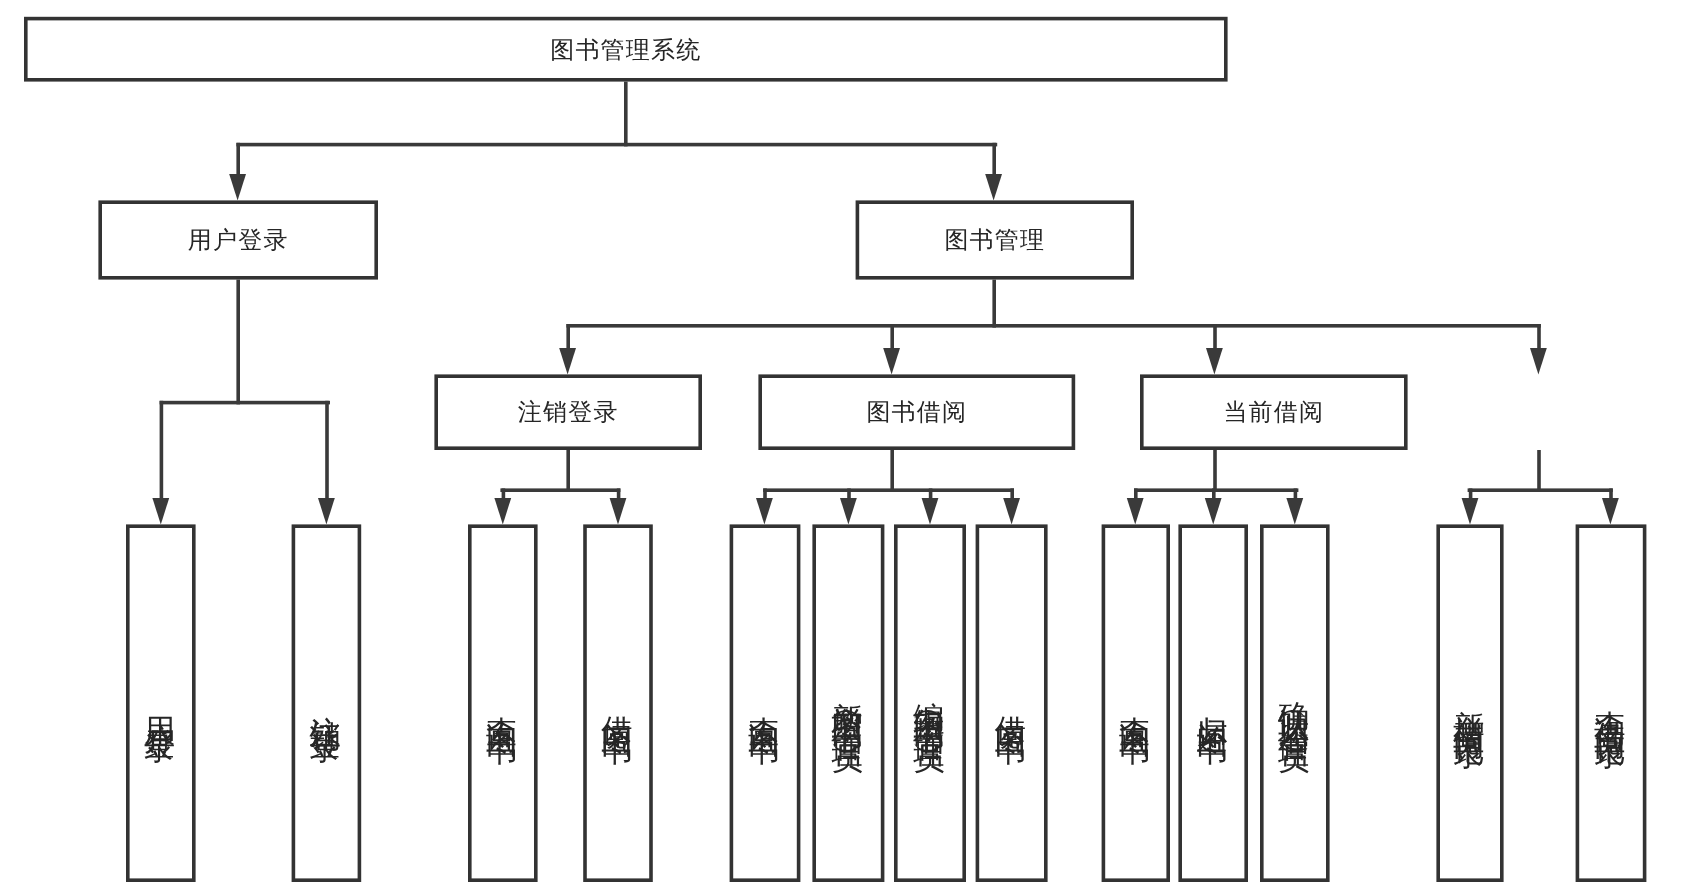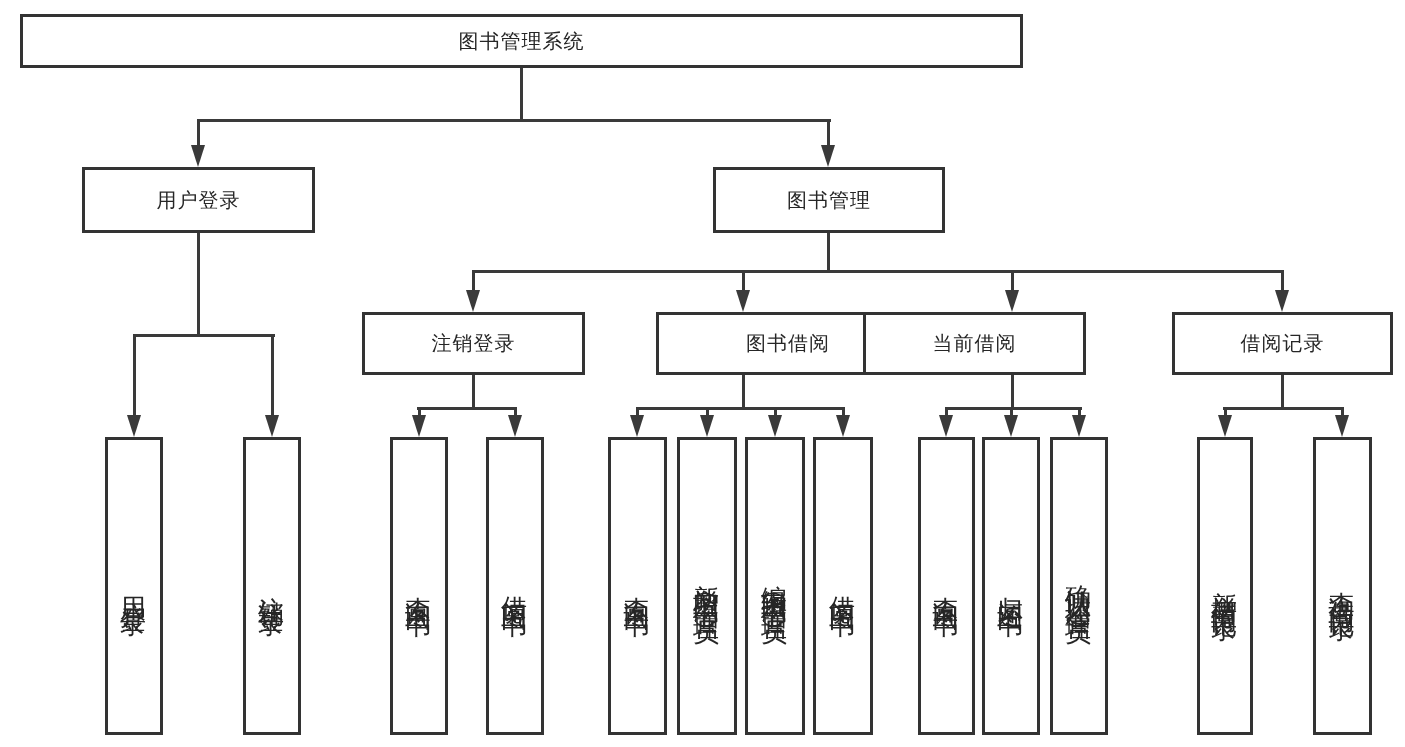--- a/index.html
+++ b/index.html
@@ -93,28 +93,25 @@
   <div class="line" style="left:742px;top:270px;width:3px;height:22px"></div>
   <div class="arrow" style="left:736px;top:290px"></div>
   <div class="line" style="left:1011px;top:270px;width:3px;height:22px"></div>
   <div class="arrow" style="left:1005px;top:290px"></div>
   <div class="line" style="left:1281px;top:270px;width:3px;height:22px"></div>
   <div class="arrow" style="left:1275px;top:290px"></div>
 
   <div class="box" style="left:362px;top:312px;width:223px;height:63px">
     <span>注销登录</span>
   </div>
-  <div class="box" style="left:656px;top:312px;width:264px;height:63px">
+  <div class="box" style="left:632px;top:312px;width:264px;height:63px">
     <span>图书借阅</span>
   </div>
-  <div class="box" style="left:863px;top:312px;width:223px;height:63px">
+  <div class="box" style="left:950px;top:312px;width:223px;height:63px">
     <span>当前借阅</span>
-  </div>
-  <div class="box" style="left:1172px;top:312px;width:221px;height:63px">
-    <span>借阅记录</span>
   </div>
 
   <div class="line" style="left:472px;top:375px;width:3px;height:35px"></div>
   <div class="line" style="left:417px;top:407px;width:100px;height:3px"></div>
   <div class="line" style="left:418px;top:407px;width:3px;height:12px"></div>
   <div class="arrow" style="left:412px;top:415px"></div>
   <div class="line" style="left:514px;top:407px;width:3px;height:12px"></div>
   <div class="arrow" style="left:508px;top:415px"></div>
 
   <div class="line" style="left:742px;top:375px;width:3px;height:35px"></div>

